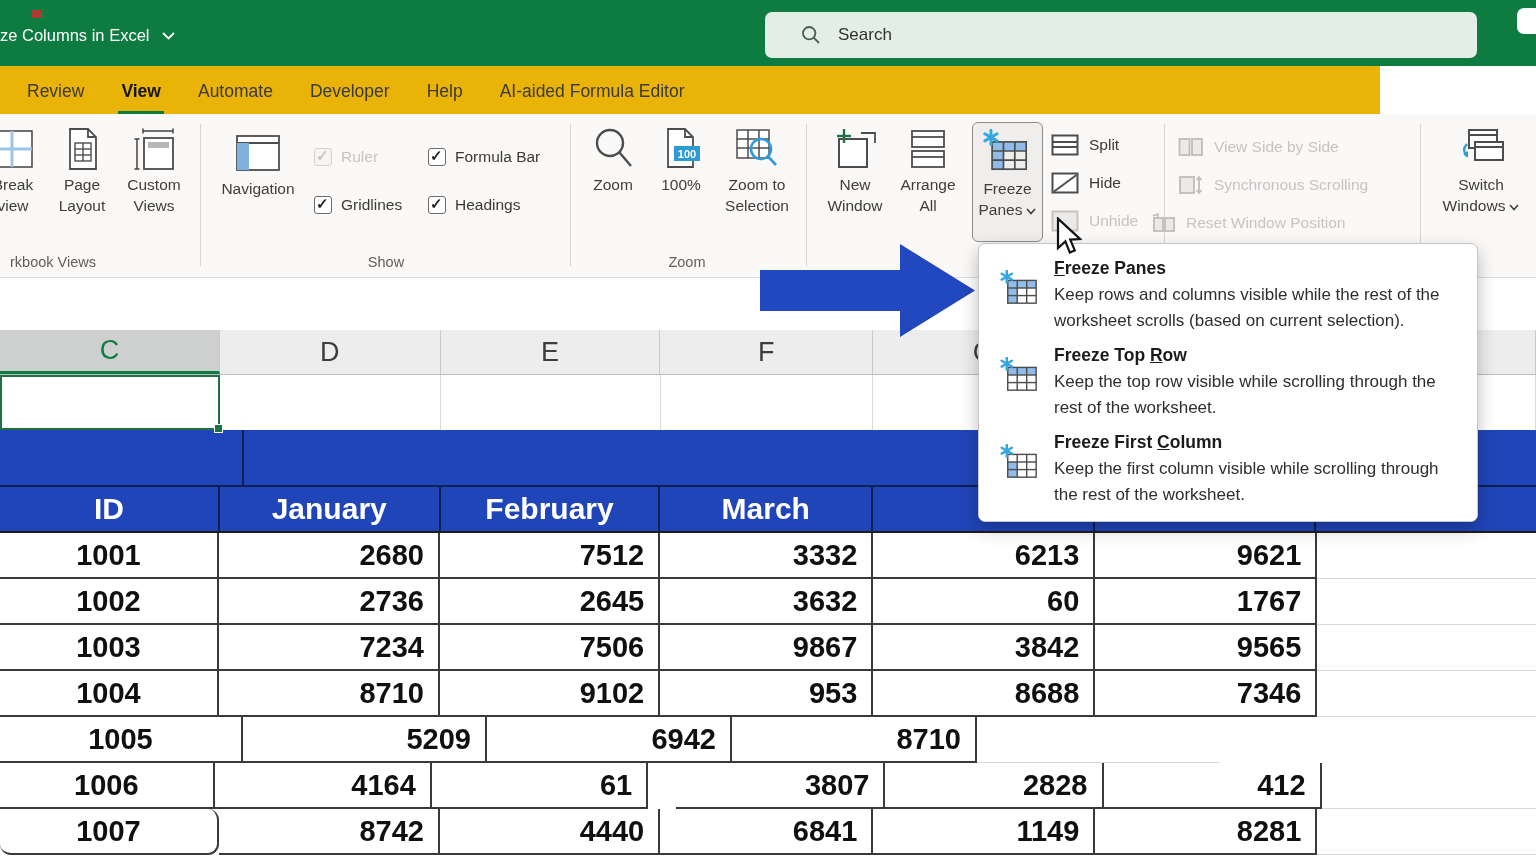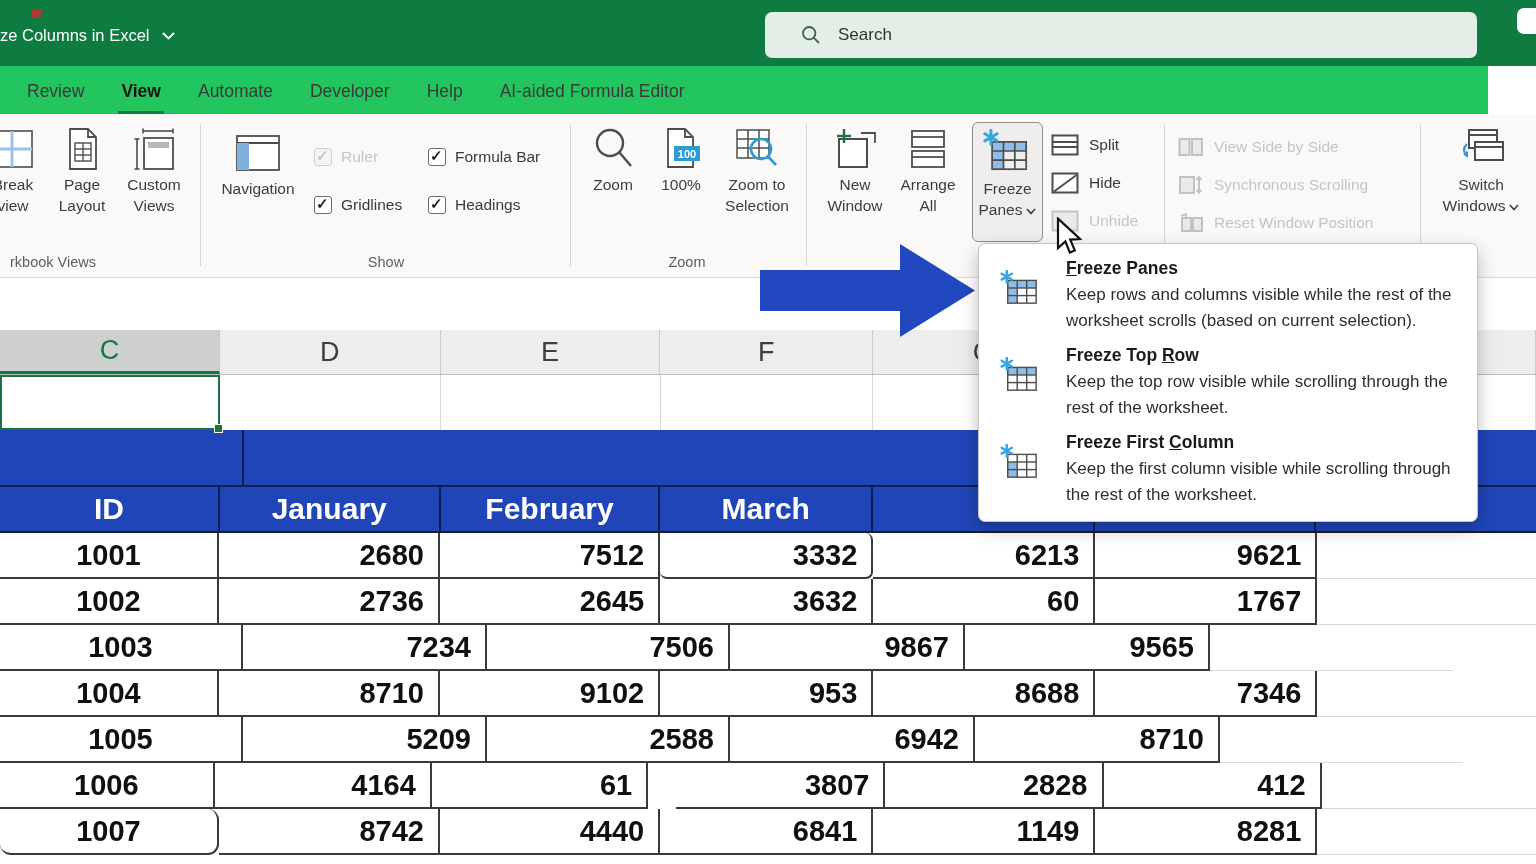--- a/index.html
+++ b/index.html
@@ -8,21 +8,21 @@
   .stage{position:relative;width:1536px;height:864px;overflow:hidden;background:#fff}
 
   
   .titlebar{position:absolute;left:0;top:0;width:1536px;height:66px;background:var(--green,#0E7B41)}
   .rec-dot{position:absolute;left:32px;top:10px;width:10px;height:8px;background:#b03a30}
   .doc-title{position:absolute;left:0;top:26px;display:flex;align-items:center;gap:9px;color:#fff;font-size:16.5px}
   .corner-sliver{position:absolute;right:-9px;top:8px;width:28px;height:26px;background:#fefefe;border-radius:7px}
   .searchbox{position:absolute;left:765px;top:12px;width:712px;height:46px;background:#E2EEE6;border-radius:7px;display:flex;align-items:center;padding-left:36px;gap:17px;font-size:17px;color:#333}
 
   
-  .tabrow{position:absolute;left:0;top:66px;width:1488px;height:48px;background:#22c55e;display:flex;align-items:flex-end;padding:0 0 0 24px;gap:31px;font-size:17.5px;color:#3b3a39}
+  .tabrow{position:absolute;left:0;top:66px;width:1380px;height:48px;background:#eab308;display:flex;align-items:flex-end;padding:0 0 0 24px;gap:31px;font-size:17.5px;color:#3b3a39}
   .tab{padding:10px 3px 9px;border-bottom:3px solid transparent;white-space:nowrap}
   .tab.active{color:#161616;font-weight:700;border-bottom:3px solid var(--green,#0E7B41)}
 
   
   .ribbon{position:absolute;left:0;top:114px;width:1536px;height:164px;background:#FAF9F8;border-bottom:1px solid #DDDBD9}
   .rib-sep{position:absolute;top:10px;height:142px;width:1px;background:#D8D6D4}
   .grouplabel{position:absolute;bottom:7px;font-size:14.5px;color:#605E5C}
   .bigbtn{position:absolute;top:10px;display:flex;flex-direction:column;align-items:center;font-size:15.5px;color:#3E3D3C;text-align:center;line-height:21px}
   .bigbtn .bb-icon{height:50px;display:flex;align-items:center;justify-content:center}
   .rib-check{position:absolute;display:flex;align-items:center;gap:9px;font-size:15.5px;color:#3B3A39;height:22px}
@@ -52,21 +52,21 @@
   .bh-cell.filler{border-right:none}
   .datarow{display:flex;height:46px;background:#fff;font-weight:700;font-size:29px;color:#101010}
   .d-cell{display:flex;align-items:center;border-right:2px solid #3a3a3a;border-bottom:2px solid #3a3a3a}
   .d-cell.center{justify-content:center}
   .d-cell.right{justify-content:flex-end;padding-right:14px}
   .d-cell.ifill{border-right:none;border-bottom:1px solid #D9D9D9}
 
   
   .big-arrow{position:absolute;left:760px;top:243px;z-index:20}
   .dropdown{position:absolute;left:978px;top:243px;width:500px;height:279px;background:#fff;border:1px solid #C6C4C2;border-radius:7px;box-shadow:0 7px 18px rgba(0,0,0,.25);padding-top:8px;z-index:30}
-  .menu-item{display:flex;gap:22px;padding:6px 14px 5px 21px}
+  .menu-item{display:flex;gap:10px;padding:6px 14px 5px 21px}
   .mi-icon{flex:0 0 44px;padding-top:12px}
   .mi-title{font-size:17.5px;font-weight:700;color:#1b1b1b;margin-bottom:3px}
   .mi-desc{font-size:17px;color:#2e2e2e;line-height:26px;width:396px}
   .cursor{position:absolute;left:1054px;top:217px;z-index:40}
 </style>
 </head>
 <body>
 
 <div class="stage">
 
@@ -298,21 +298,21 @@
     </div>
     <div class="smallrow disabled" style="left:1178px;top:56px">
       <svg width="26" height="20" viewBox="0 0 26 20">
           <rect x="2" y="2" width="14" height="16" fill="#ECEAE8" stroke="#BFBDBB" stroke-width="1.8"></rect>
           <line x1="21" y1="2" x2="21" y2="18" stroke="#BFBDBB" stroke-width="1.8"></line>
           <polyline points="18.5,5 21,2 23.5,5" fill="none" stroke="#BFBDBB" stroke-width="1.6"></polyline>
           <polyline points="18.5,15 21,18 23.5,15" fill="none" stroke="#BFBDBB" stroke-width="1.6"></polyline>
         </svg>
       <span>Synchronous Scrolling</span>
     </div>
-    <div class="smallrow disabled" style="left:1178px;top:94px">
+    <div class="smallrow disabled" style="left:1150px;top:94px">
       <svg width="26" height="20" viewBox="0 0 26 20">
           <rect x="4" y="5" width="9" height="13" fill="#ECEAE8" stroke="#BFBDBB" stroke-width="1.8"></rect>
           <rect x="15" y="5" width="9" height="13" fill="#ECEAE8" stroke="#BFBDBB" stroke-width="1.8"></rect>
           <polyline points="3,3 8,1 8,5" fill="none" stroke="#BFBDBB" stroke-width="1.6"></polyline>
         </svg>
       <span>Reset Window Position</span>
     </div>
 
     <div class="rib-sep" style="left:1420px"></div>
 
@@ -365,55 +365,55 @@
         <div class="bh-cell" style="width: 235px;">March</div>
         <div class="bh-cell" style="width: 245px;"></div>
         <div class="bh-cell" style="width: 245px;"></div>
         <div class="bh-cell filler" style="width: 243px;"></div>
       </div>
     <div id="dataRows">
         <div class="datarow">
           <div class="d-cell center" style="width: 243px;">1001</div>
           <div class="d-cell right" style="width: 244px;">2680</div>
           <div class="d-cell right" style="width: 243px;">7512</div>
-          <div class="d-cell right" style="width: 235px; border-radius: 7px;">3332</div>
+          <div class="d-cell right" style="width: 235px;">3332</div>
           <div class="d-cell right" style="width: 245px;">6213</div>
           <div class="d-cell right" style="width: 245px;">9621</div>
           <div class="d-cell ifill" style="width: 243px;"></div>
         </div>
         <div class="datarow">
           <div class="d-cell center" style="width: 243px;">1002</div>
           <div class="d-cell right" style="width: 244px;">2736</div>
           <div class="d-cell right" style="width: 243px;">2645</div>
           <div class="d-cell right" style="width: 235px;">3632</div>
           <div class="d-cell right" style="width: 245px;">60</div>
           <div class="d-cell right" style="width: 245px;">1767</div>
           <div class="d-cell ifill" style="width: 243px;"></div>
         </div>
         <div class="datarow">
           <div class="d-cell center" style="width: 243px;">1003</div>
           <div class="d-cell right" style="width: 244px;">7234</div>
           <div class="d-cell right" style="width: 243px;">7506</div>
           <div class="d-cell right" style="width: 235px;">9867</div>
+          <div class="d-cell right" style="width: 245px;">3842</div>
           <div class="d-cell right" style="width: 245px;">9565</div>
           <div class="d-cell ifill" style="width: 243px;"></div>
         </div>
         <div class="datarow">
           <div class="d-cell center" style="width: 243px;">1004</div>
           <div class="d-cell right" style="width: 244px;">8710</div>
           <div class="d-cell right" style="width: 243px;">9102</div>
           <div class="d-cell right" style="width: 235px;">953</div>
           <div class="d-cell right" style="width: 245px;">8688</div>
           <div class="d-cell right" style="width: 245px;">7346</div>
           <div class="d-cell ifill" style="width: 243px;"></div>
         </div>
         <div class="datarow">
           <div class="d-cell center" style="width: 243px;">1005</div>
           <div class="d-cell right" style="width: 244px;">5209</div>
-          <div class="d-cell right" style="width: 243px;">2588</div>
           <div class="d-cell right" style="width: 245px;">6942</div>
           <div class="d-cell right" style="width: 245px;">8710</div>
           <div class="d-cell ifill" style="width: 243px;"></div>
         </div>
         <div class="datarow">
           <div class="d-cell center" style="width: 243px;">1006</div>
           <div class="d-cell right" style="width: 244px;">4164</div>
           <div class="d-cell right" style="width: 243px;">61</div>
           <div class="d-cell right" style="width: 235px; margin-left: 28px;">3807</div>
           <div class="d-cell right" style="width: 245px;">2828</div>

